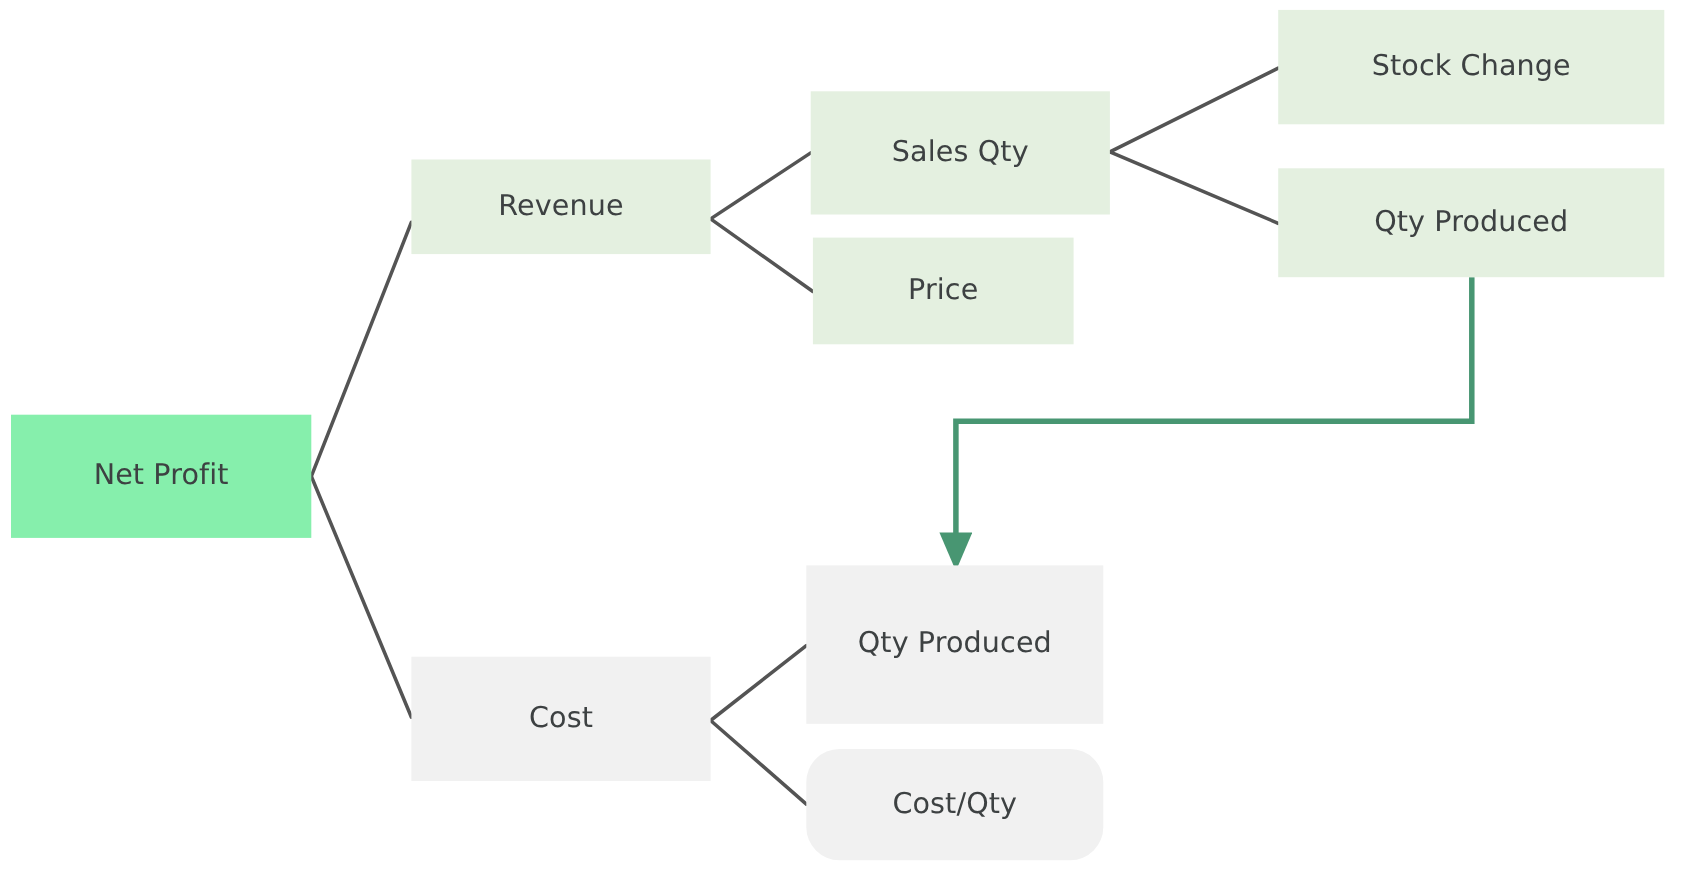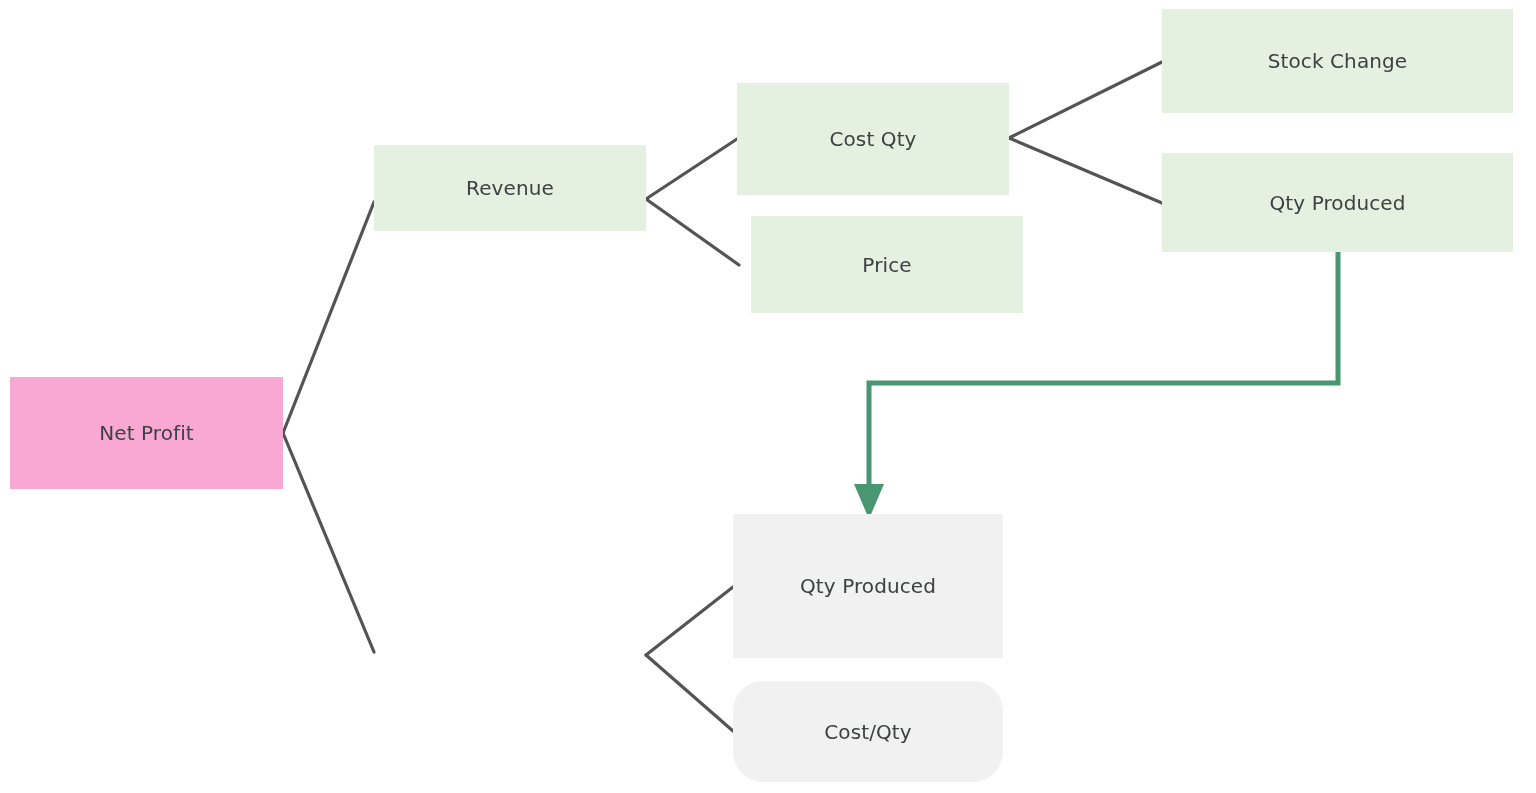--- a/index.html
+++ b/index.html
@@ -24,33 +24,33 @@
     width: 1536px;
     height: 793px;
     pointer-events: none;
   }
   .node {
     position: absolute;
     display: flex;
     align-items: center;
     justify-content: center;
     box-sizing: border-box;
-    font-size: 20px;
+    font-size: 26px;
     line-height: 1.2;
     color: #3d4142;
     letter-spacing: 0.1px;
     font-weight: 400;
     text-align: center;
     padding: 4px 10px;
     z-index: 2;
   }
   .node-label {
     display: block;
   }
-  .fill-blue  { background: #f9a8d4; }
+  .fill-blue  { background: #86efac; }
   .fill-green { background: #e4f0e0; }
   .fill-grey  { background: #f1f1f1; }
 </style>
 </head>
 <body>
 
 <div id="canvas">
 
   <svg id="edges" viewBox="0 0 1536 793" xmlns="http://www.w3.org/2000/svg">
     <defs>
@@ -75,35 +75,38 @@
 
   <div class="node fill-blue" style="left:10px; top:377px; width:273px; height:112px;">
     <span class="node-label">Net Profit</span>
   </div>
 
   <div class="node fill-green" style="left:374px; top:145px; width:272px; height:86px;">
     <span class="node-label">Revenue</span>
   </div>
 
   <div class="node fill-green" style="left:737px; top:83px; width:272px; height:112px;">
-    <span class="node-label">Cost Qty</span>
+    <span class="node-label">Sales Qty</span>
   </div>
 
-  <div class="node fill-green" style="left:739px; top:216px; width:272px; height:97px;margin-left:12px;">
+  <div class="node fill-green" style="left:739px; top:216px; width:237px; height:97px;">
     <span class="node-label">Price</span>
   </div>
 
   <div class="node fill-green" style="left:1162px; top:9px; width:351px; height:104px;">
     <span class="node-label">Stock Change</span>
   </div>
 
   <div class="node fill-green" style="left:1162px; top:153px; width:351px; height:99px;">
     <span class="node-label">Qty Produced</span>
   </div>
 
+  <div class="node fill-grey" style="left:374px; top:597px; width:272px; height:113px;">
+    <span class="node-label">Cost</span>
+  </div>
 
   <div class="node fill-grey" style="left:733px; top:514px; width:270px; height:144px;">
     <span class="node-label">Qty Produced</span>
   </div>
 
   <div class="node fill-grey" style="left:733px; top:681px; width:270px; height:101px;border-radius:30px;">
     <span class="node-label">Cost/Qty</span>
   </div>
 
 </div>

